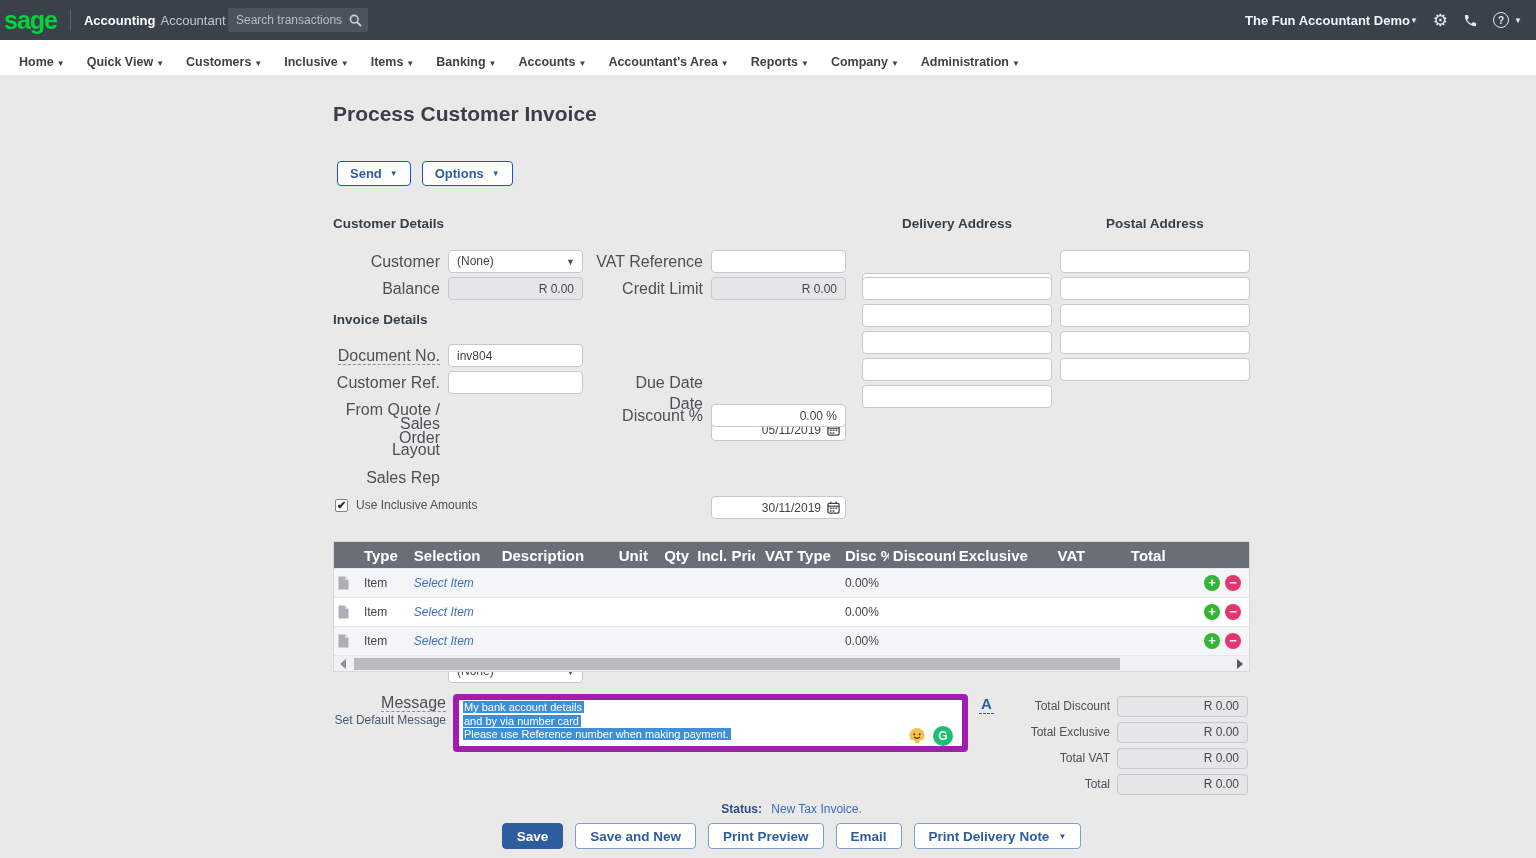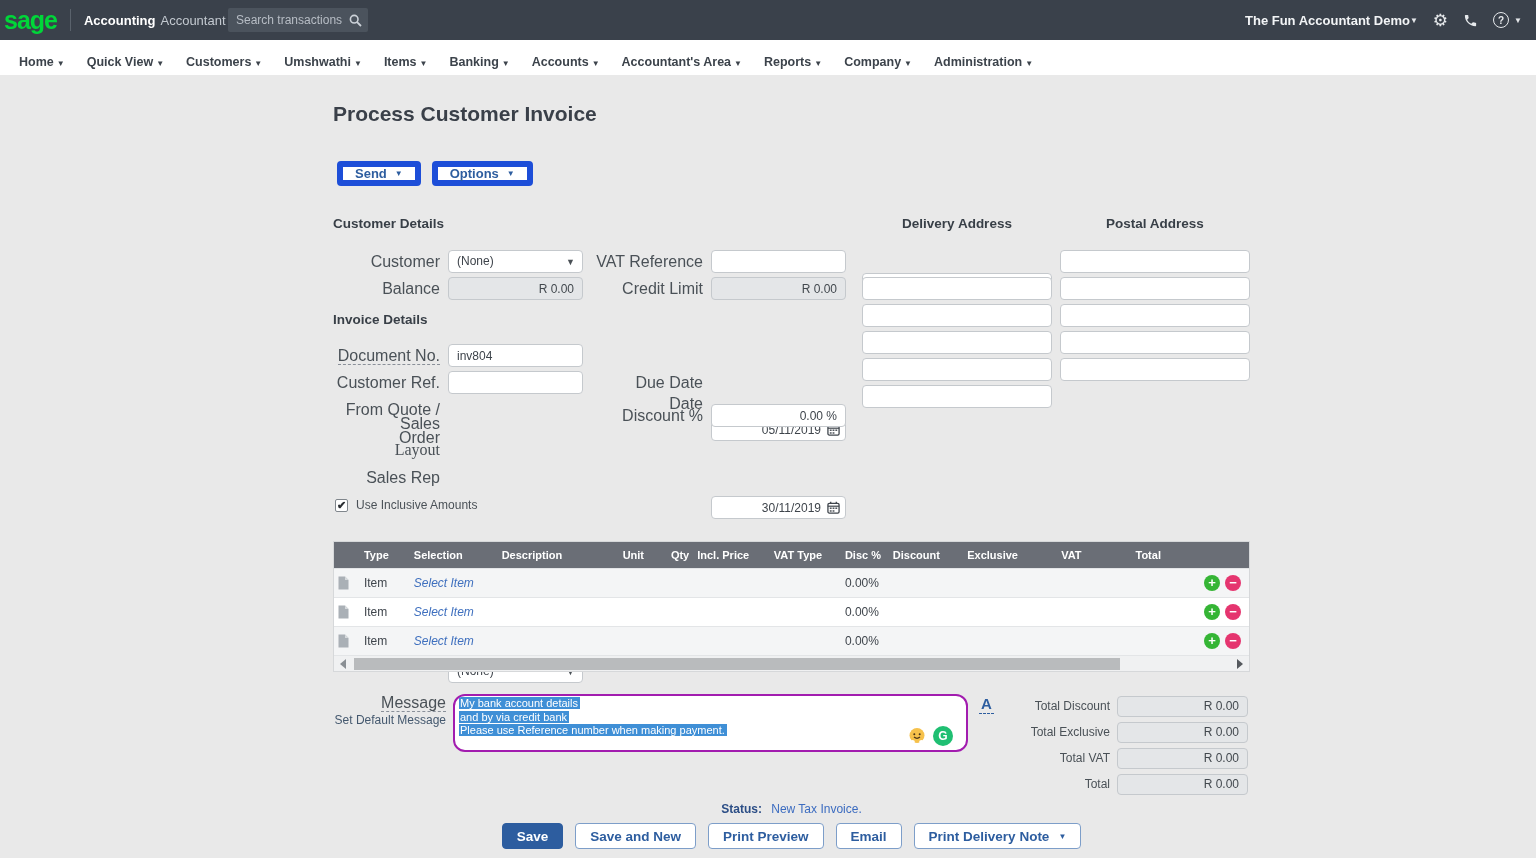--- a/index.html
+++ b/index.html
@@ -41,21 +41,21 @@
   
   #main { position:absolute; left:0; top:75px; width:1536px; height:783px;
     background:#e9e9e9; }
   .abs { position:absolute; }
 
   .page-title { font-size:21px; font-weight:bold; color:#3a4049; }
   .section-h { font-size:13.5px; font-weight:bold; color:#383f47; }
   .addr-h { font-size:13.5px; font-weight:bold; color:#383f47; text-align:center; }
 
   .btn-outline { display:inline-flex; align-items:center; justify-content:center;
-    gap:8px; height:25px; padding:0 12px; background:#fff; border:6px solid #1d4ed8;
+    gap:8px; height:25px; padding:0 12px; background:#fff; border:1px solid #1d4ed8;
     border-radius:4px; color:#2d5d9f; font-size:13px; font-weight:bold; cursor:pointer; }
   .btn-caret { font-size:8px; color:#2d5d9f; }
 
   .lbl { font-size:16px; color:#4a5157; text-align:right; line-height:23px; }
   .lbl2 { line-height:14px; padding-top:2px; }
   .dashed { border-bottom:1px dashed #8a9099; padding-bottom:0px; cursor:help; }
 
   .inp { height:23px; border:1px solid #c5c9cd; border-radius:4px; background:#fff;
     font-size:12px; color:#3e444b; padding:0 8px; font-family:"Liberation Sans",sans-serif;
     outline:none; width:100%; }
@@ -74,21 +74,21 @@
 
   .chk-row { display:flex; align-items:center; gap:8px; cursor:pointer; }
   .chk { width:13px; height:13px; border:1px solid #80868c; border-radius:2px;
     background:#fff; font-size:11px; line-height:11px; color:#2b2f33; text-align:center;
     font-weight:bold; }
   .chk-lbl { font-size:12px; color:#4a5157; }
 
   
   #grid { left:333px; top:466px; width:917px; border:1px solid #d6d8da; background:#fff; }
   .g-head { display:flex; background:#6a6e76; height:26px; align-items:center; }
-  .g-head .gc { color:#fff; font-size:11px; font-weight:bold; }
+  .g-head .gc { color:#fff; font-size:15px; font-weight:bold; }
   .gc { padding:0 4px; overflow:hidden; white-space:nowrap; }
   .c0{width:26px;} .c1{width:50px;} .c2{width:88px;} .c3{width:110px;}
   .c4{width:52px;text-align:center;} .c5{width:34px;text-align:right;}
   .c6{width:62px;} .c7{width:86px;text-align:center;} .c8{width:48px;}
   .c9{width:66px;} .c10{width:76px;text-align:center;} .c11{width:82px;text-align:center;}
   .c12{width:72px;text-align:center;} .c13{width:65px;display:flex;justify-content:flex-end;
     align-items:center;gap:5px;padding-right:8px;}
   .g-row { display:flex; height:29px; align-items:center; border-top:1px solid #e3e5e7;
     font-size:12px; color:#3f454c; }
   .g-row.odd { background:#f4f5f6; } .g-row.even { background:#ffffff; }
@@ -101,21 +101,21 @@
   .scroll-arrow { position:absolute; top:3px; width:0; height:0; cursor:pointer; }
   .arr-l { left:6px; border-top:5px solid transparent; border-bottom:5px solid transparent;
     border-right:6px solid #8a8f94; }
   .arr-r { right:6px; border-top:5px solid transparent; border-bottom:5px solid transparent;
     border-left:6px solid #55595e; }
   .scroll-thumb { position:absolute; left:20px; top:2px; width:766px; height:12px;
     background:#b9bbbd; cursor:grab; }
 
   
   #msgbox { left:453px; top:619px; width:515px; height:58px; background:#fff;
-    border:2px solid #a21caf; border-radius:12px; padding:1px 4px; cursor:text;
+    border:6px solid #a21caf; border-radius:4px; padding:1px 4px; cursor:text;
     overflow:hidden; }
   .msg-line { display:block; font-size:11px; line-height:13.5px; white-space:pre; }
   .msg-line span { background:#3f8fd6; color:#ffffff; padding:0 2px 0 1px; }
   .link-sd { font-size:12px; color:#44586e; text-align:right; cursor:pointer; }
   .font-a { font-size:15px; font-weight:bold; color:#2d5d9f; border-bottom:1px dashed #2d5d9f;
     cursor:pointer; padding:0 2px 1px 2px; }
   .ta-icons { position:absolute; display:flex; gap:7px; align-items:center; }
 
   
   .tot-lbl { font-size:12px; color:#4a5157; text-align:right; line-height:21px; }
@@ -167,21 +167,21 @@
       <span class="help-circ">?</span>
       <span class="tb-caret">▼</span>
     </span>
   </div>
 </div>
 
 <div id="menubar">
   <span class="menu-item"><span>Home</span><span class="m-caret">▼</span></span>
   <span class="menu-item"><span>Quick View</span><span class="m-caret">▼</span></span>
   <span class="menu-item"><span>Customers</span><span class="m-caret">▼</span></span>
-  <span class="menu-item"><span>Umshwathi</span><span class="m-caret">▼</span></span>
+  <span class="menu-item"><span>Inclusive</span><span class="m-caret">▼</span></span>
   <span class="menu-item"><span>Items</span><span class="m-caret">▼</span></span>
   <span class="menu-item"><span>Banking</span><span class="m-caret">▼</span></span>
   <span class="menu-item"><span>Accounts</span><span class="m-caret">▼</span></span>
   <span class="menu-item"><span>Accountant's Area</span><span class="m-caret">▼</span></span>
   <span class="menu-item"><span>Reports</span><span class="m-caret">▼</span></span>
   <span class="menu-item"><span>Company</span><span class="m-caret">▼</span></span>
   <span class="menu-item"><span>Administration</span><span class="m-caret">▼</span></span>
 </div>
 
 <div id="main">
@@ -288,21 +288,21 @@
     <span>Order</span>
   </div>
   <div class="abs sel" style="left:448px; top:329px; width:135px;">
     <span></span><span class="s-caret">▼</span>
   </div>
   <div class="abs lbl" style="left:576px; top:329px; width:127px;">Discount %</div>
   <div class="abs" style="left:711px; top:329px; width:135px;">
     <input class="inp ra" value="0.00 %" style="">
   </div>
 
-  <div class="abs lbl" style="left:313px; top:363px; width:127px;font-family:Liberation Serif, serif;">Layout</div>
+  <div class="abs lbl" style="left:313px; top:363px; width:127px;">Layout</div>
   <div class="abs sel" style="left:448px; top:363px; width:135px;">
     <span>Umshwathi Test</span><span class="s-caret">▼</span>
   </div>
 
   <div class="abs lbl" style="left:313px; top:391px; width:127px;">Sales Rep</div>
   <div class="abs sel" style="left:448px; top:391px; width:135px;">
     <span>(None)</span><span class="s-caret">▼</span>
   </div>
 
   <div class="abs chk-row" style="left:335px; top:423px;">
@@ -410,21 +410,21 @@
     </div>
   </div>
 
   <div class="abs lbl" style="left:306px; top:620px; width:140px; line-height:15px;">
     <span class="dashed">Message</span>
   </div>
   <div class="abs link-sd" style="left:306px; top:638px; width:140px;">Set Default Message</div>
 
   <div class="abs" id="msgbox">
     <span class="msg-line"><span>My bank account details</span></span>
-    <span class="msg-line"><span>and by via credit bank</span></span>
+    <span class="msg-line"><span>and by via number card</span></span>
     <span class="msg-line"><span>Please use Reference number when making payment.</span></span>
   </div>
   <div class="abs ta-icons" style="left:908px; top:651px;">
     <span>
       <svg width="18" height="18" viewBox="0 0 18 18">
         <circle cx="9" cy="8.5" r="7.5" fill="#f6c14b"></circle>
         <circle cx="6.3" cy="7.3" r="1" fill="#4a3418"></circle>
         <circle cx="11.7" cy="7.3" r="1" fill="#4a3418"></circle>
         <path d="M6 10 q3 2.6 6 0" stroke="#4a3418" stroke-width="1.2" fill="none"></path>
         <ellipse cx="4.5" cy="15" rx="2.4" ry="1.9" fill="#ffffff"></ellipse>

